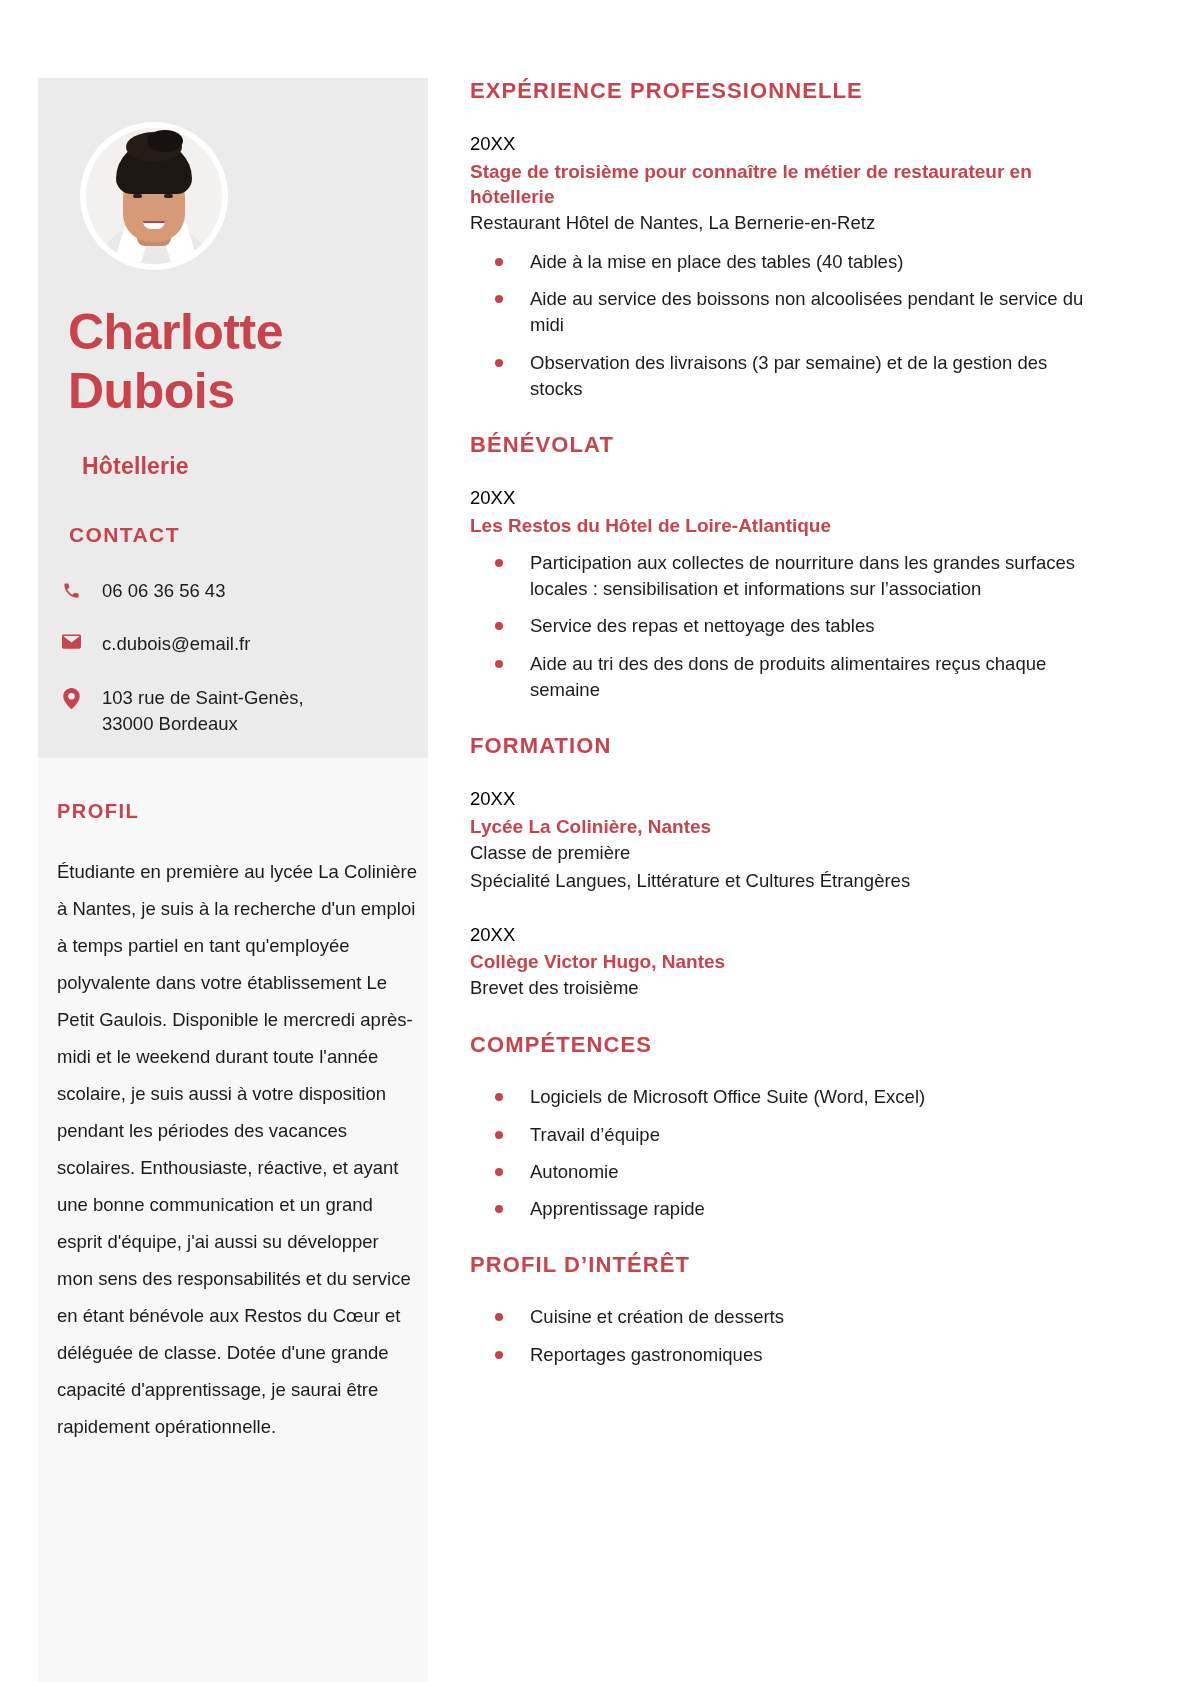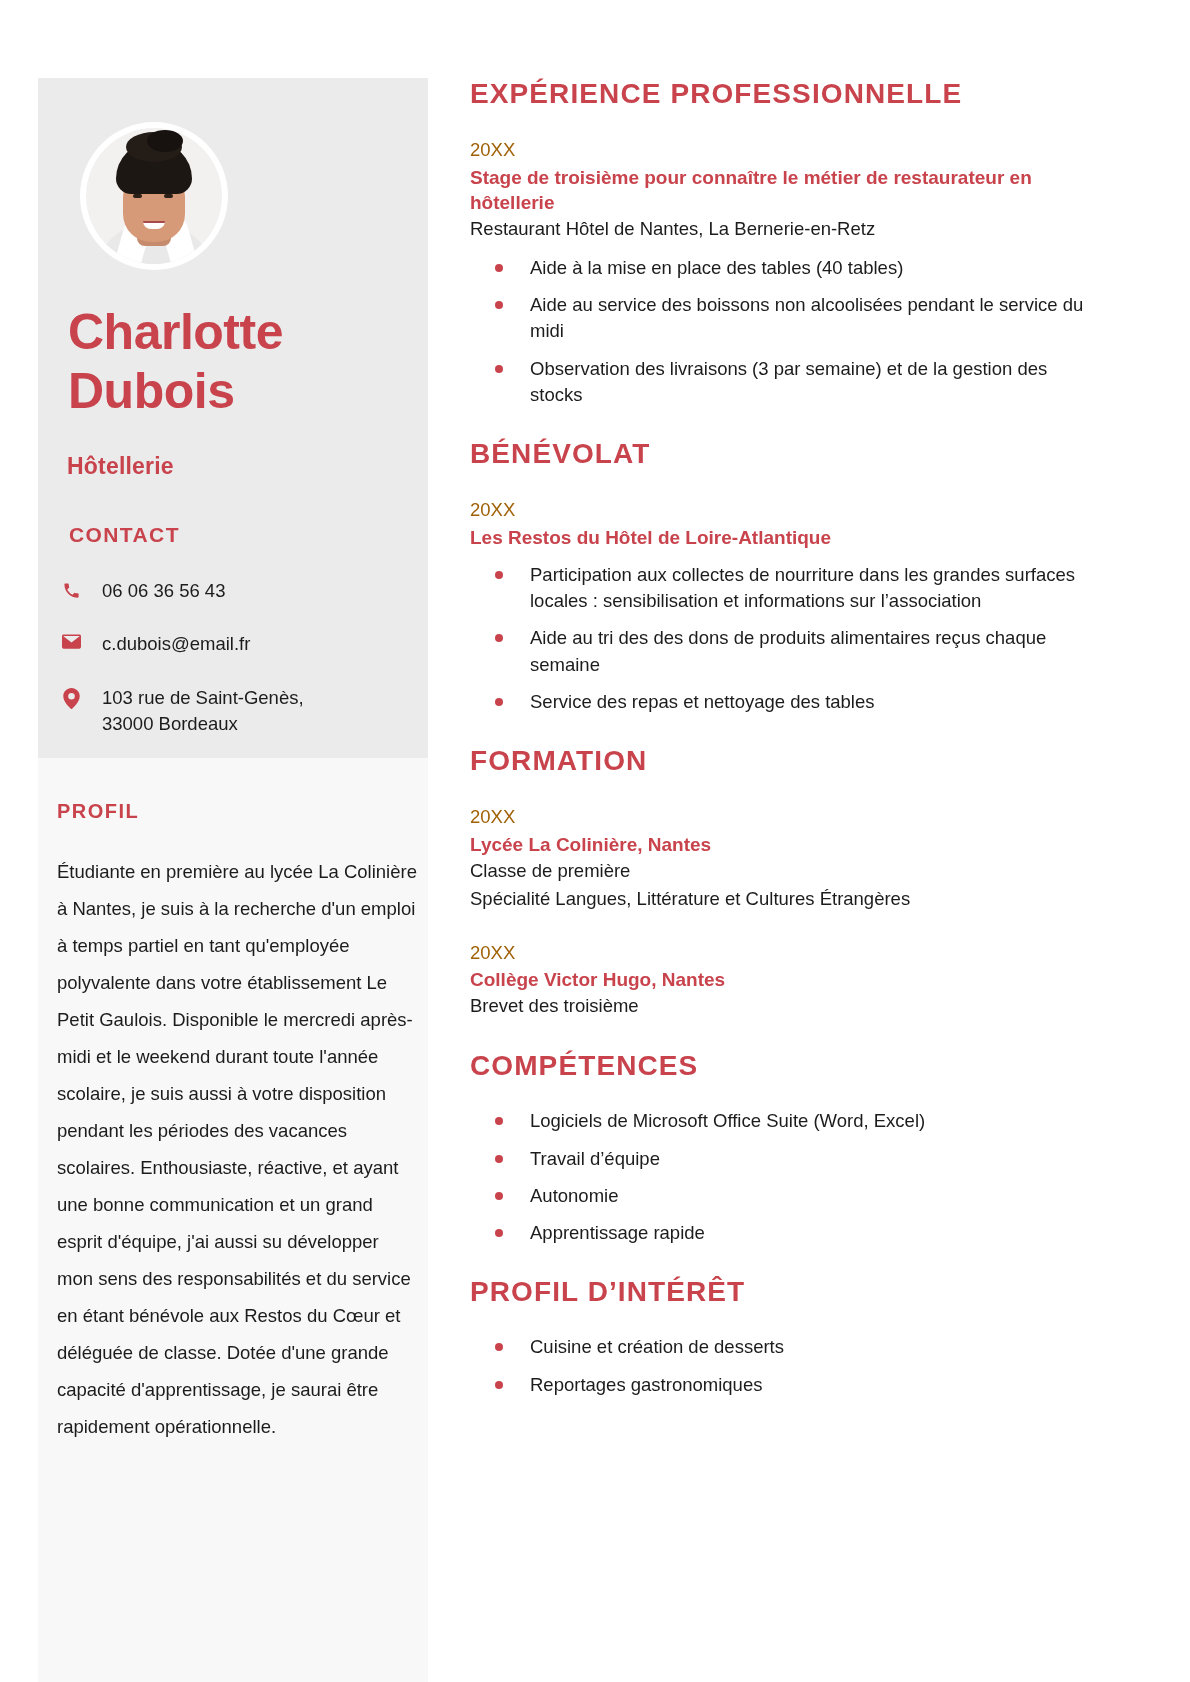--- a/index.html
+++ b/index.html
@@ -131,21 +131,21 @@
     width: 330px;
     color: #c8434c;
     font-size: 50px;
     font-weight: bold;
     line-height: 1.18;
     letter-spacing: -0.5px;
   }
 
   .job-title {
     position: absolute;
-    left: 29px;
+    left: 44px;
     top: 375px;
     color: #c8434c;
     font-size: 23px;
     font-weight: bold;
     letter-spacing: 0.2px;
   }
 
   .side-heading {
     color: #c8434c;
     font-size: 21px;
@@ -208,31 +208,31 @@
     position: absolute;
     left: 470px;
     top: 78px;
     width: 620px;
   }
 
   .section { margin-bottom: 30px; }
 
   .section-heading {
     color: #c8434c;
-    font-size: 28px;
+    font-size: 22px;
     font-weight: bold;
     letter-spacing: 1.1px;
     margin-bottom: 26px;
   }
 
   .entry { margin-bottom: 18px; }
 
   .entry-date {
     font-size: 18.5px;
-    color: #a16207;
+    color: #000000;
     line-height: 1.5;
   }
 
   .entry-title {
     font-size: 19px;
     font-weight: bold;
     color: #c8434c;
     line-height: 1.32;
     margin-top: 1px;
   }
@@ -361,22 +361,22 @@
     </div>
 
     <div class="section">
       <div class="section-heading">BÉNÉVOLAT</div>
 
       <div class="entry">
         <div class="entry-date">20XX</div>
         <div class="entry-title">Les Restos du Hôtel de Loire-Atlantique</div>
         <ul class="bullets">
           <li>Participation aux collectes de nourriture dans les grandes surfaces locales : sensibilisation et informations sur l’association</li>
+          <li>Service des repas et nettoyage des tables</li>
           <li>Aide au tri des des dons de produits alimentaires reçus chaque semaine</li>
-          <li>Service des repas et nettoyage des tables</li>
         </ul>
       </div>
     </div>
 
     <div class="section">
       <div class="section-heading">FORMATION</div>
 
       <div class="entry">
         <div class="entry-date">20XX</div>
         <div class="entry-title">Lycée La Colinière, Nantes</div>

